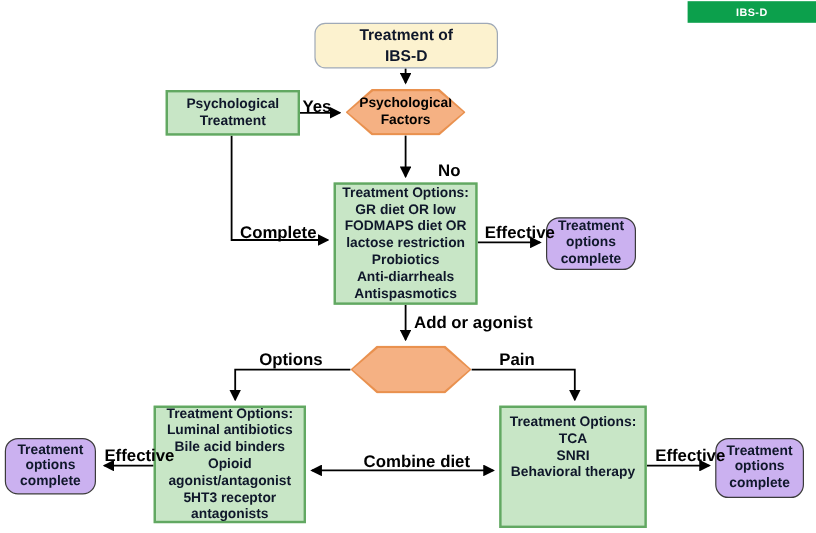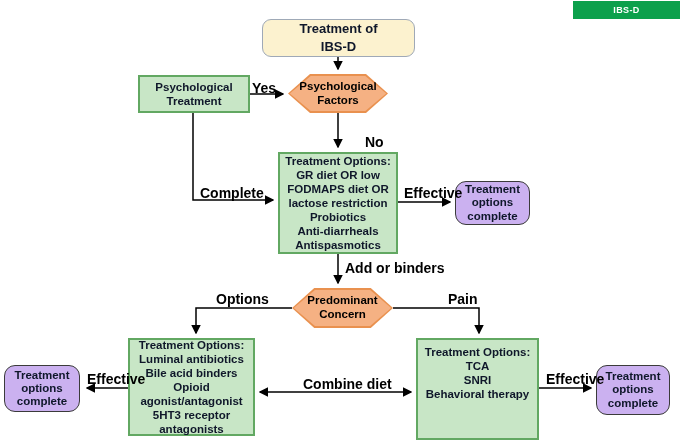--- a/index.html
+++ b/index.html
@@ -102,22 +102,20 @@
 Probiotics
 Anti-diarrheals
 Antispasmotics</div>
 
   <div class="node terminator" style="left:455px; top:181px; width:75px; height:44px;">Treatment
 options
 complete</div>
 
   <div class="hex" style="left:292px; top:288px; width:101px; height:40px;">
     <div class="hex-fill"></div>
-    <span class="hex-label">Predominant
-Concern</span>
   </div>
 
   <div class="node process" style="left:128px; top:338px; width:127px; height:98px;">Treatment Options:
 Luminal antibiotics
 Bile acid binders
 Opioid
 agonist/antagonist
 5HT3 receptor
 antagonists</div>
 
@@ -131,20 +129,20 @@
 Behavioral therapy</div>
 
   <div class="node terminator" style="left:596px; top:365px; width:74px; height:50px;">Treatment
 options
 complete</div>
 
   <div class="edge-label" style="left:252px; top:80px;">Yes</div>
   <div class="edge-label" style="left:345px; top:134px;margin-left:20px;">No</div>
   <div class="edge-label" style="left:200px; top:185px;">Complete</div>
   <div class="edge-label" style="left:404px; top:185px;">Effective</div>
-  <div class="edge-label" style="left:345px; top:260px;">Add or binders</div>
+  <div class="edge-label" style="left:345px; top:260px;">Add or agonist</div>
   <div class="edge-label" style="left:216px; top:291px;">Options</div>
-  <div class="edge-label" style="left:416px; top:291px;margin-left:32px;">Pain</div>
+  <div class="edge-label" style="left:416px; top:291px;">Pain</div>
   <div class="edge-label" style="left:87px;  top:371px;">Effective</div>
   <div class="edge-label" style="left:303px; top:376px;">Combine diet</div>
   <div class="edge-label" style="left:546px; top:371px;">Effective</div>
 
 </div>
 
 </body></html>

